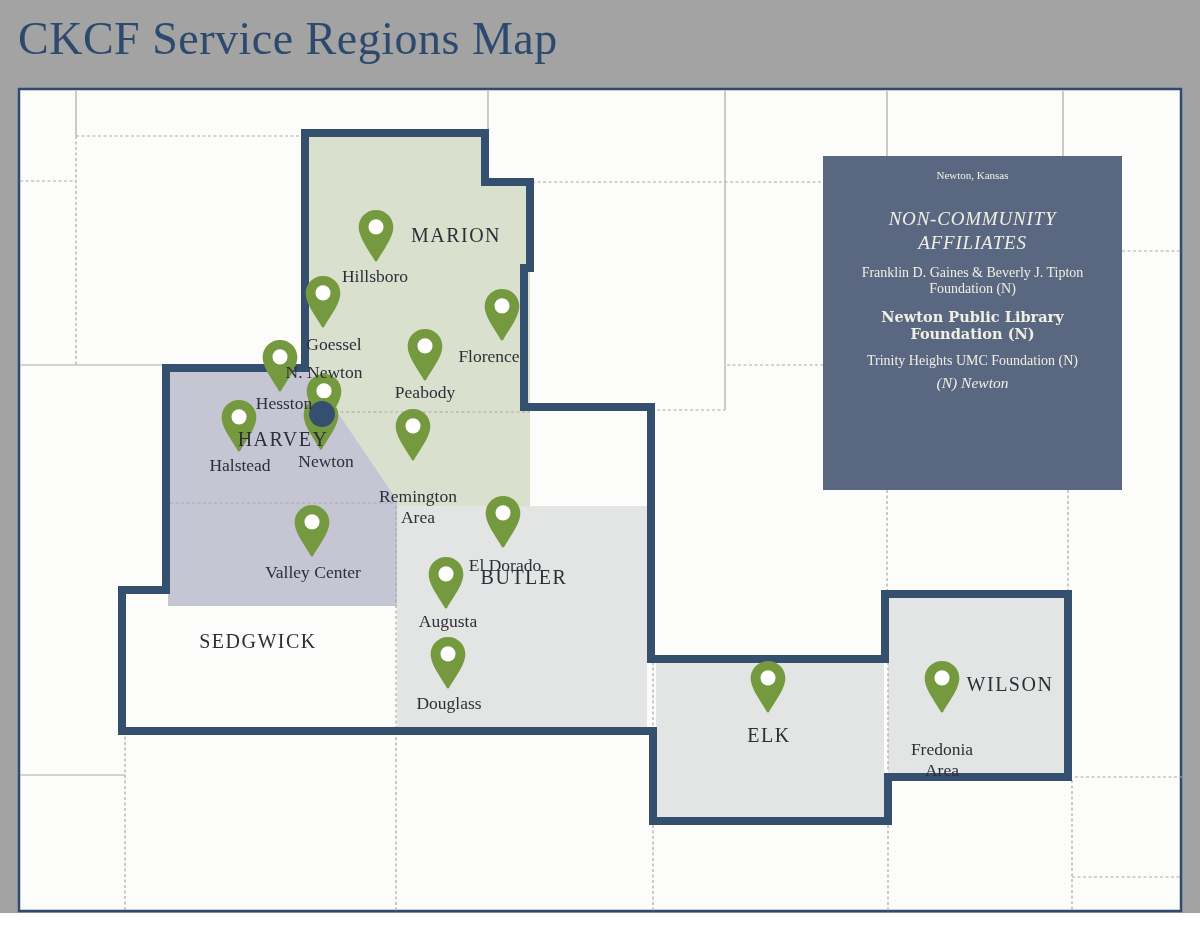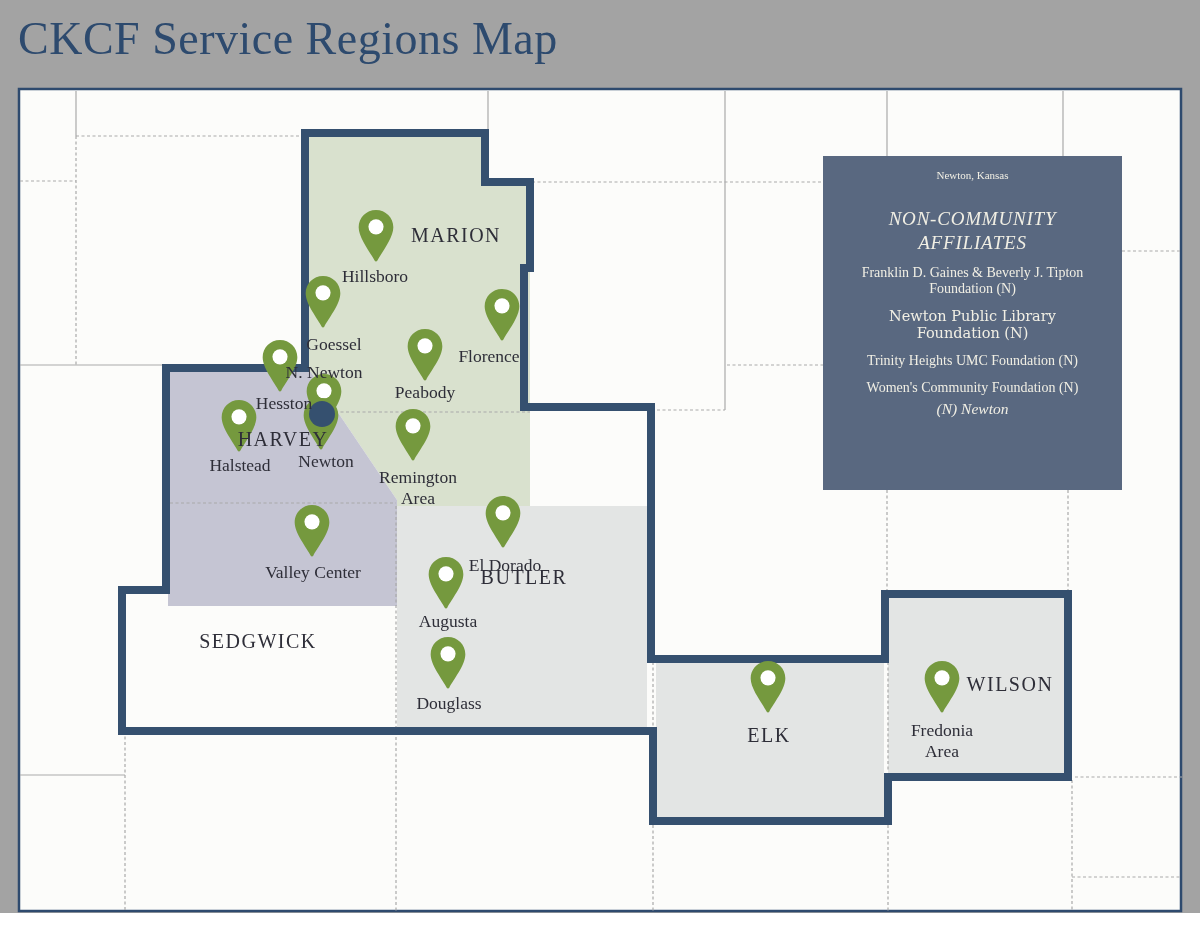--- a/index.html
+++ b/index.html
@@ -7,30 +7,30 @@
        font-family:"Liberation Serif", serif;}
   .page-title{position:absolute;left:18px;top:12px;font-size:46px;color:#2D4A6E;
       letter-spacing:0.5px;white-space:nowrap;}
   .map-svg{position:absolute;left:0;top:0;}
   .pin{position:absolute;width:38px;height:52px;}
   .pin svg{display:block;}
   .office-dot{position:absolute;left:309px;top:401px;width:26px;height:26px;border-radius:50%;
       background:#35506F;}
   .pin-label{position:absolute;transform:translateX(-50%);font-size:17.5px;color:#2E2E38;
       white-space:nowrap;text-align:center;line-height:21px;}
-  .pin-label.wrap{white-space:normal;}
+  .pin-label.wrap{white-space:normal;margin-top:19px;}
   .county-label{position:absolute;transform:translateX(-50%);font-size:20px;color:#2E2E38;
       letter-spacing:1.5px;white-space:nowrap;}
   .info-box{position:absolute;left:823px;top:156px;width:299px;height:334px;background:#596880;
       color:#F1EFE4;text-align:center;}
   .ib-heading{margin-top:34px;font-size:19px;letter-spacing:0.8px;}
   .ib-sub{margin-top:13px;font-size:11px;}
   .ib-section{margin:26px auto 0;font-size:19px;letter-spacing:0.8px;line-height:1.25;width:230px;font-style:italic;}
   .ib-item{margin-top:10px;font-size:14px;line-height:1.2;padding:0 24px;}
-  .ib-item.alt-font{font-family:"DejaVu Serif", serif;font-size:14.5px;}
+  .ib-item.alt-font{font-family:"DejaVu Serif", serif;font-size:14.5px;font-weight:bold;}
   .ib-footnote{margin-top:4px;font-size:15.5px;font-style:italic;}
 </style>
 </head>
 <body>
 
 <div id="app">
 
   <div class="page-title">CKCF Service Regions Map</div>
 
   <svg class="map-svg" width="1200" height="929" viewBox="0 0 1200 929">
@@ -190,17 +190,16 @@
   <div class="county-label" style="left:524px;top:566px;">BUTLER</div>
   <div class="county-label" style="left:769px;top:724px;">ELK</div>
   <div class="county-label" style="left:1010px;top:673px;">WILSON</div>
 
   <div class="info-box">
     <div class="ib-sub">Newton, Kansas</div>
     <div class="ib-section">NON-COMMUNITY AFFILIATES</div>
     <div class="ib-item">Franklin D. Gaines &amp; Beverly J. Tipton Foundation (N)</div>
     <div class="ib-item alt-font">Newton Public Library Foundation (N)</div>
     <div class="ib-item">Trinity Heights UMC Foundation (N)</div>
-    <div class="ib-item">Women's Community Foundation (N)</div>
     <div class="ib-footnote">(N) Newton</div>
   </div>
 
 </div>
 
 </body></html>

